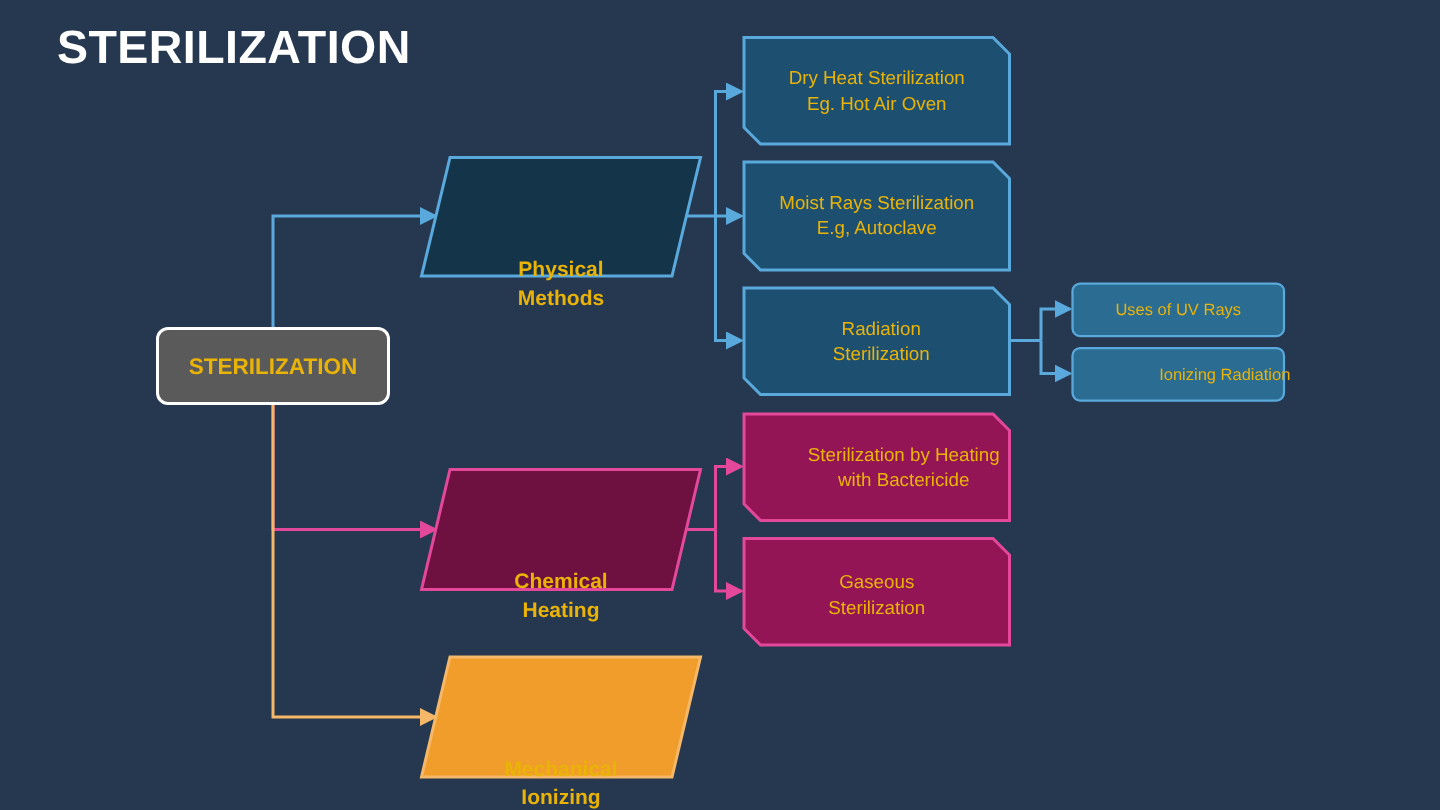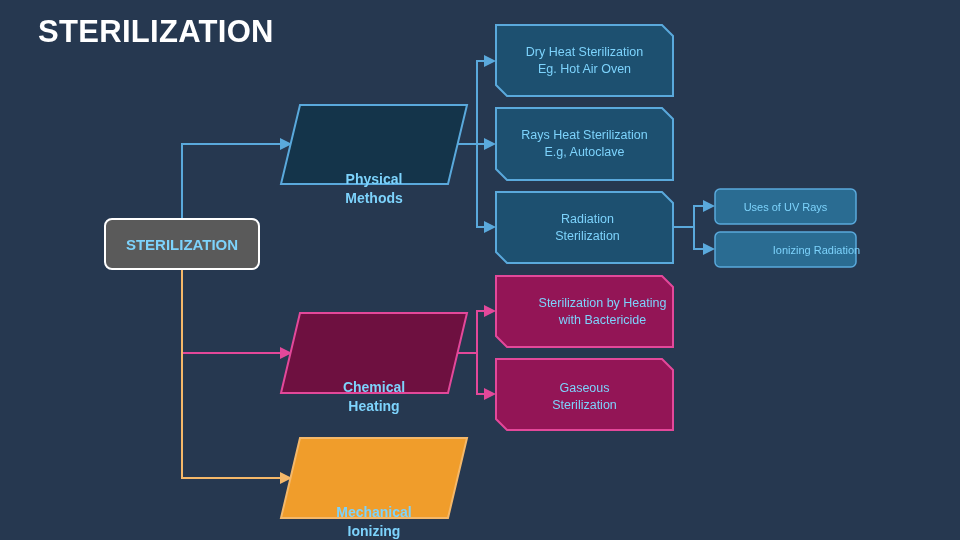--- a/index.html
+++ b/index.html
@@ -1,19 +1,19 @@
 <!DOCTYPE html>
 <html><head>
 <meta charset="utf-8">
 <style>
   html, body { margin:0; padding:0; }
   body { width:960px; height:540px; background:#263850; position:relative; overflow:hidden; font-family:"Liberation Sans", sans-serif; }
   .title { position:absolute; left:38px; top:14px; font-size:31px; font-weight:bold; color:#ffffff; letter-spacing:0.3px; font-family:"Liberation Sans", sans-serif; }
   svg.wires { position:absolute; left:0; top:0; }
-  .node { position:absolute; display:flex; align-items:center; justify-content:center; text-align:center; color:#7dd3fc; box-sizing:border-box; font-family:"Liberation Sans", sans-serif; }
+  .node { position:absolute; display:flex; align-items:center; justify-content:center; text-align:center; color:#eab308; box-sizing:border-box; font-family:"Liberation Sans", sans-serif; }
   .node span { white-space:pre-line; }
   .root { left:104px; top:218px; width:156px; height:52px; background:#5a5a5a; border:2px solid #ffffff; border-radius:8px; font-weight:bold; font-size:15px; }
   .para { font-weight:bold; font-size:14px; line-height:19px;margin-top:44px; }
   .leaf { font-size:12.5px; line-height:17px; }
   .pill { border-radius:6px; font-size:11px; }
 </style>
 </head>
 <body>
 
 <div class="title">STERILIZATION</div>
@@ -78,21 +78,21 @@
 <div class="node para" style="left:290px;top:438px;width:168px;height:80px;">
     <span>Mechanical
 Ionizing</span>
   </div>
 
 <div class="node leaf" style="left:496px;top:25px;width:177px;height:71px;">
     <span>Dry Heat Sterilization
 Eg. Hot Air Oven</span>
   </div>
 <div class="node leaf" style="left:496px;top:108px;width:177px;height:72px;">
-    <span>Rays Heat Sterilization
+    <span>Moist Rays Sterilization
 E.g, Autoclave</span>
   </div>
 <div class="node leaf" style="left:496px;top:192px;width:183px;height:71px;">
     <span>Radiation
 Sterilization</span>
   </div>
 <div class="node pill" style="left:715px;top:189px;width:141px;height:35px;">
     <span>Uses of UV Rays</span>
   </div>
 <div class="node pill" style="left:738px;top:232px;width:157px;height:35px;">

